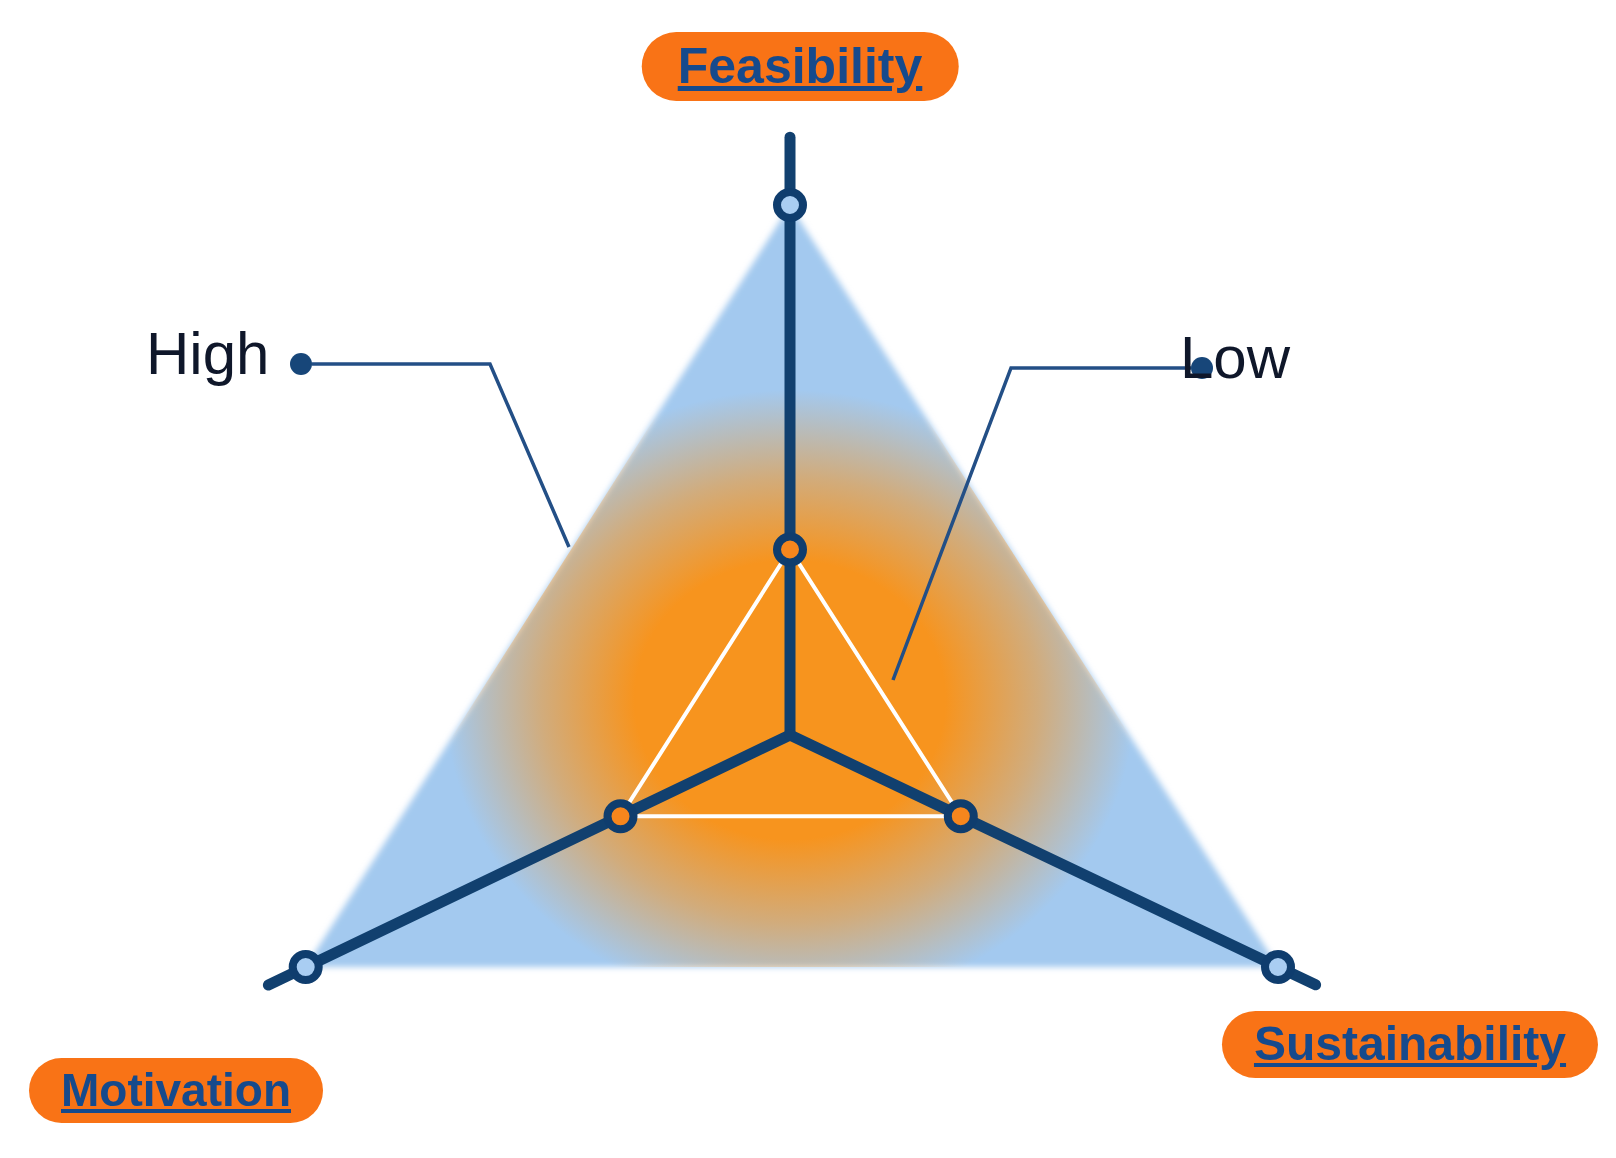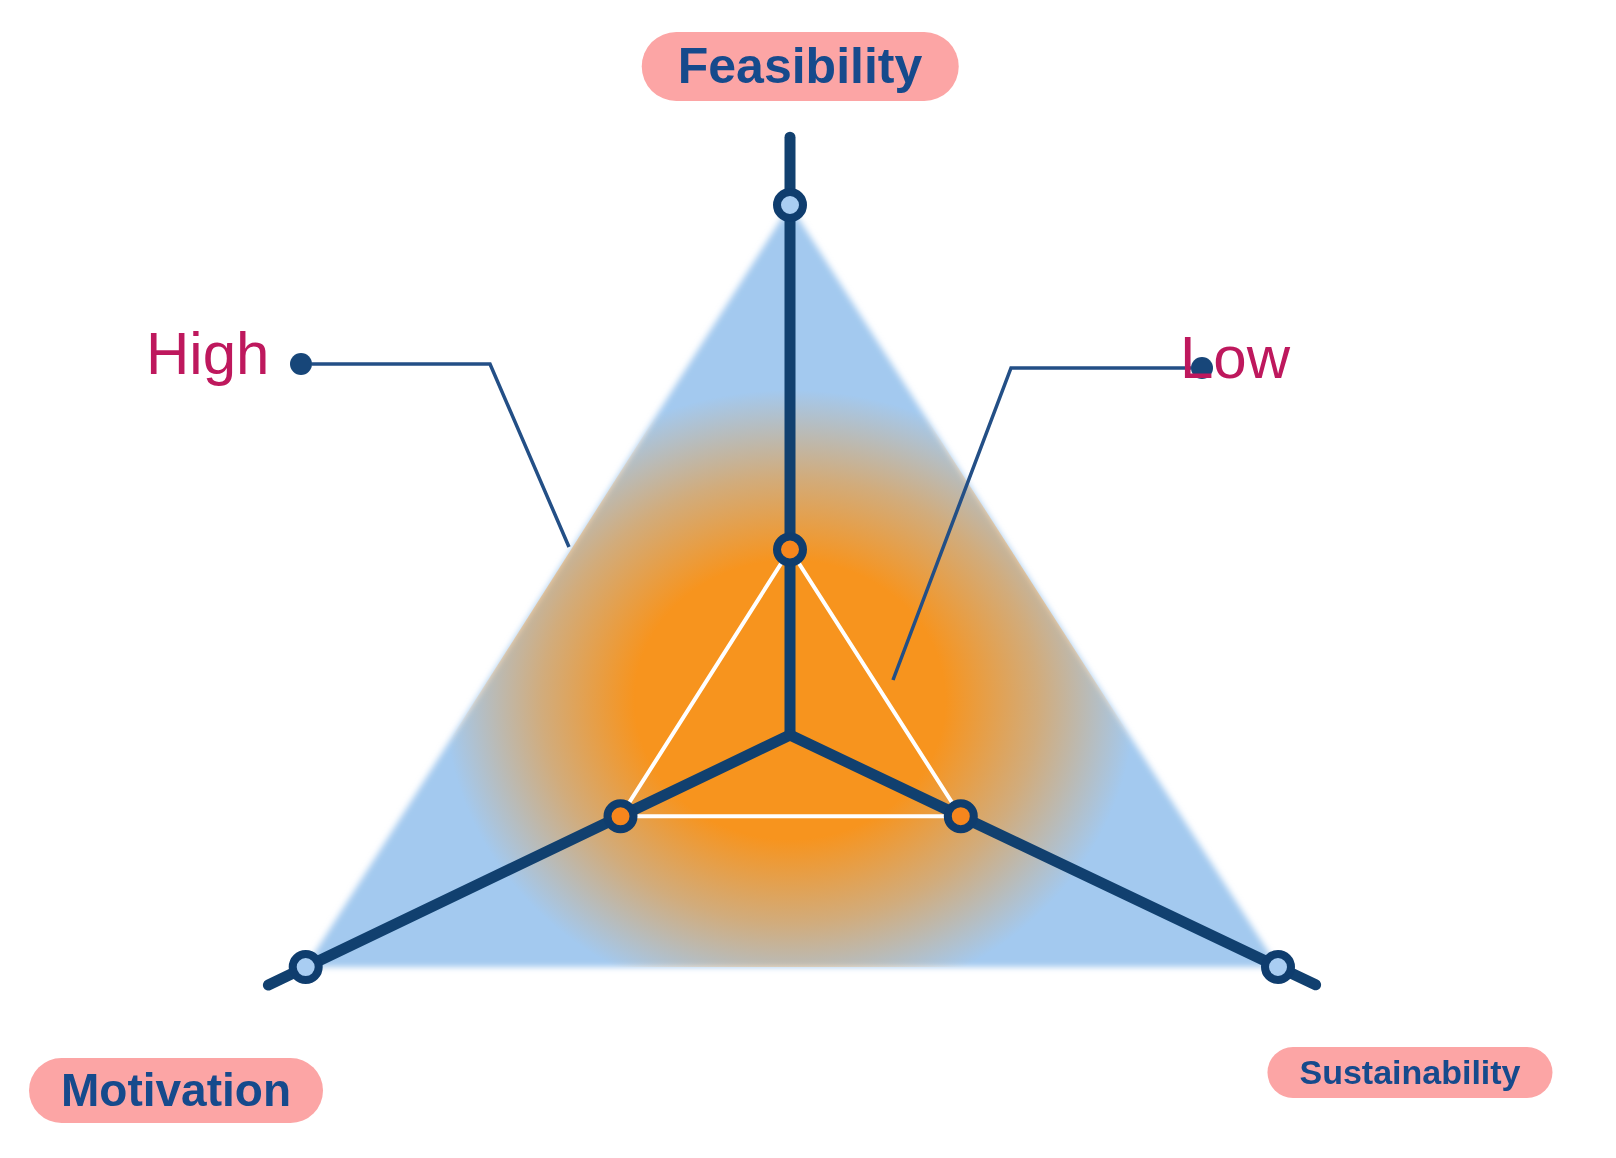--- a/index.html
+++ b/index.html
@@ -6,34 +6,35 @@
   #canvas{
     position:relative;
     width:1616px;height:1158px;
     background:#ffffff;
     font-family:"Liberation Sans", sans-serif;
     overflow:hidden;
   }
   #radar-svg{position:absolute;left:0;top:0;width:1616px;height:1158px;}
   .pill{
     position:absolute;
-    background:#fca5a5;
+    background:#f97316;
     color:#164A8C;
     font-weight:bold;
     border-radius:60px;
     white-space:nowrap;
     transform:translateX(-50%);
     line-height:1.1;
+    text-decoration:underline;
   }
   #pill-feasibility{left:800px;top:32px;font-size:50px;padding:7px 36px;}
   #pill-motivation{left:176px;top:1058px;font-size:46px;padding:7px 32px;}
-  #pill-sustainability{left:1410px;top:1047px;font-size:34px;padding:7px 32px;}
+  #pill-sustainability{left:1410px;top:1011px;font-size:48px;padding:7px 32px;}
   .callout-label{
     position:absolute;
-    color:#be185d;
+    color:#0f172a;
     font-size:60px;
     line-height:1;
     white-space:nowrap;
   }
   #label-high{left:146px;top:324px;}
   #label-low{left:1180px;top:328px;}
 </style>
 </head>
 <body>
 

